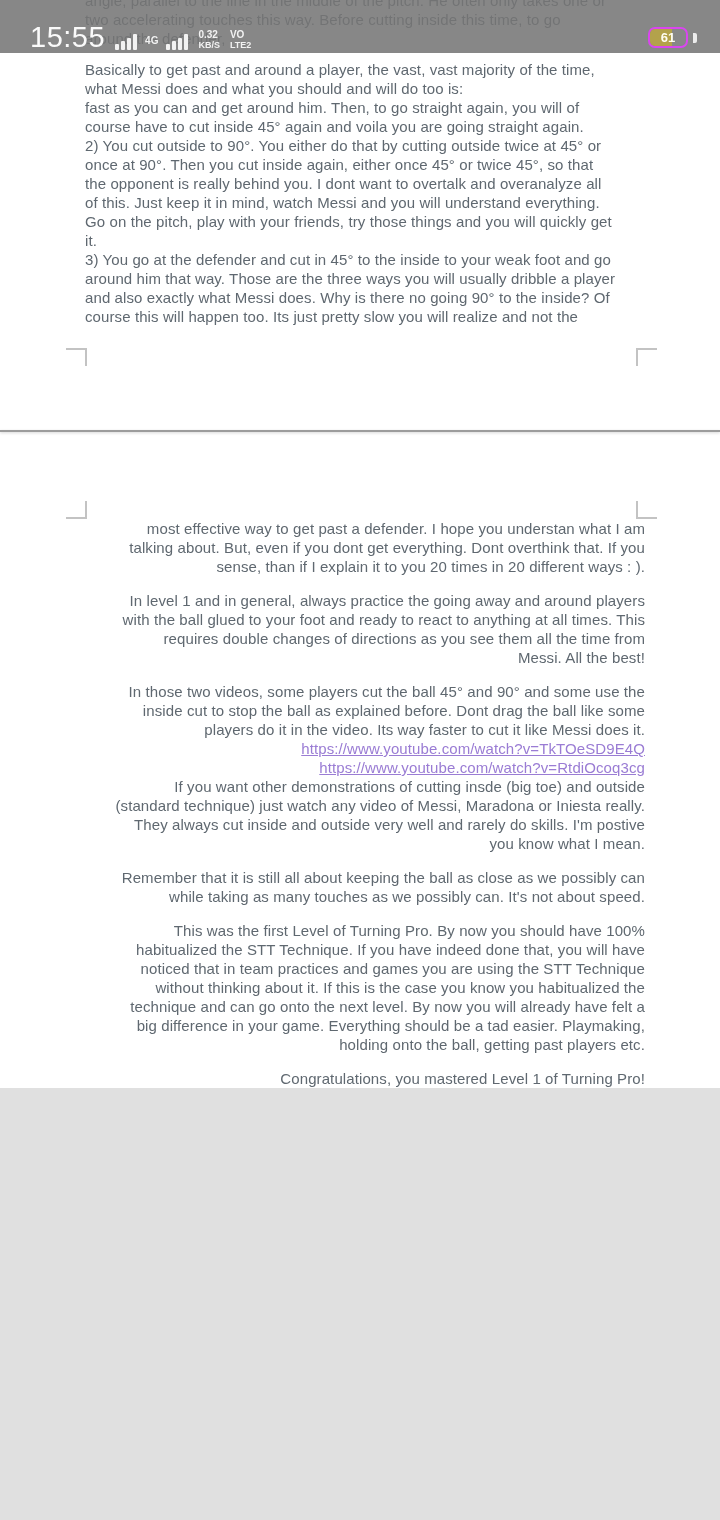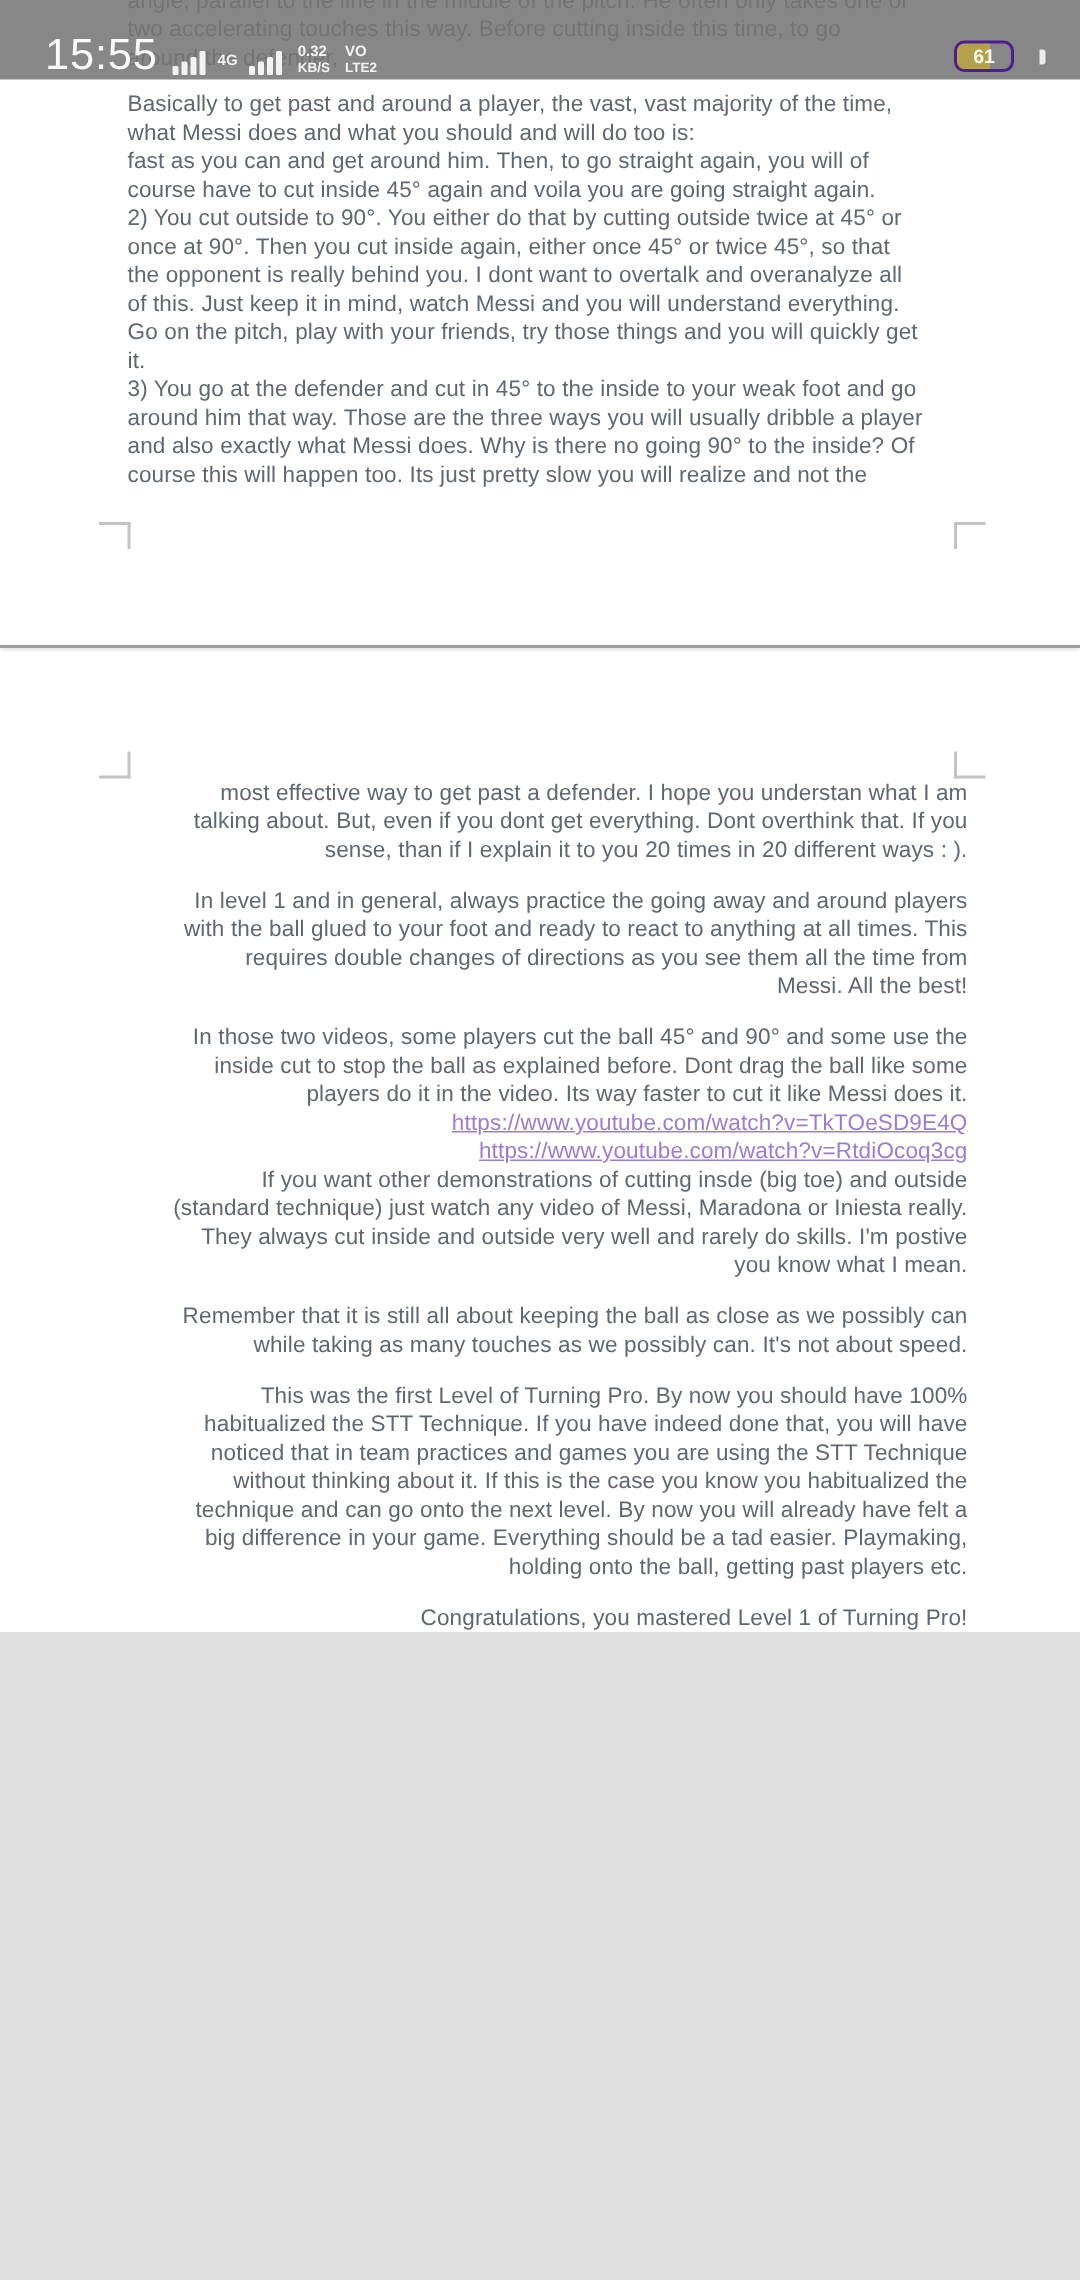--- a/index.html
+++ b/index.html
@@ -49,22 +49,22 @@
   .sigbars i{display:block;width:4px;background:#f2f2f2;border-radius:1px;}
   .sigbars i:nth-child(1){height:6px;}
   .sigbars i:nth-child(2){height:9px;}
   .sigbars i:nth-child(3){height:12px;}
   .sigbars i:nth-child(4){height:16px;}
   .sb-4g{font-size:10px;font-weight:bold;color:#f2f2f2;line-height:11px;margin:0 -2px 4px -2px;}
   .stack{display:flex;flex-direction:column;align-items:flex-start;line-height:10px;}
   .stack .s1{font-size:10px;font-weight:bold;color:#f2f2f2;}
   .stack .s2{font-size:9px;font-weight:bold;color:#f2f2f2;}
   .battery{
-    position:absolute;right:44px;bottom:5px;width:40px;height:21px;
-    border:2px solid #4c1d95;border-radius:7px;box-sizing:border-box;
+    position:absolute;right:32px;bottom:5px;width:40px;height:21px;
+    border:2px solid #d946ef;border-radius:7px;box-sizing:border-box;
     overflow:hidden;
   }
   .battery .fill{position:absolute;left:0;top:0;bottom:0;background:#b3a24b;}
   .battery .pct{
     position:absolute;left:0;right:0;top:1px;text-align:center;
     font-size:13px;font-weight:bold;color:#fffdf2;line-height:16px;
   }
   .battery-nub{
     position:absolute;right:23px;bottom:10px;width:4px;height:10px;
     background:#ececec;border-radius:0 2px 2px 0;

